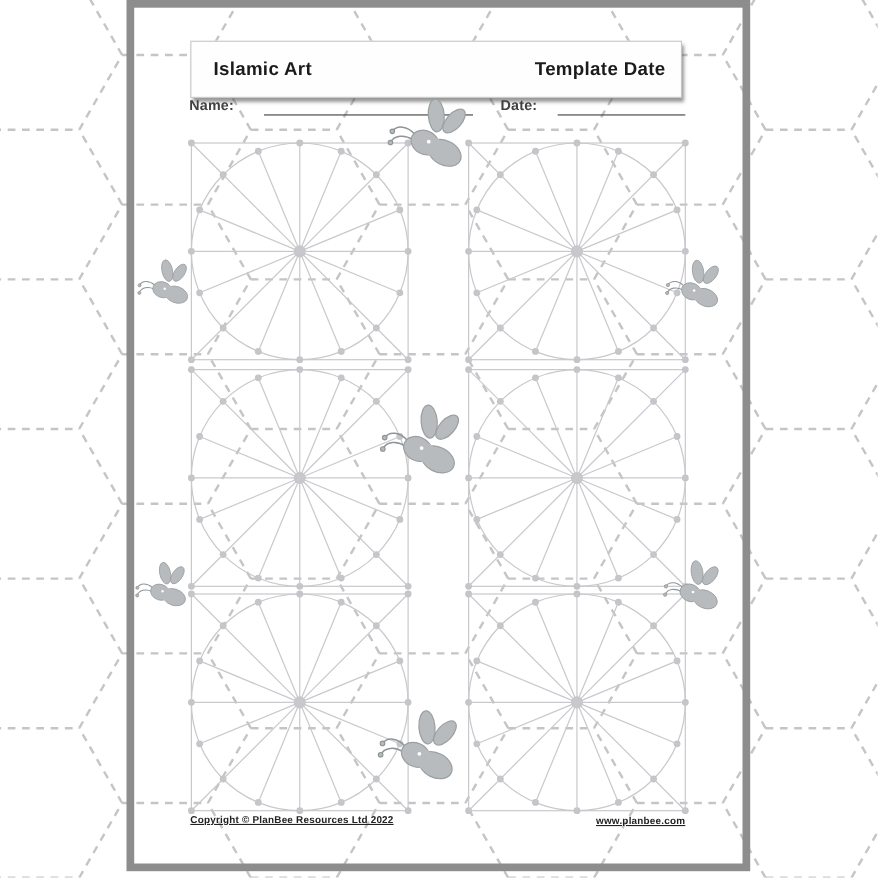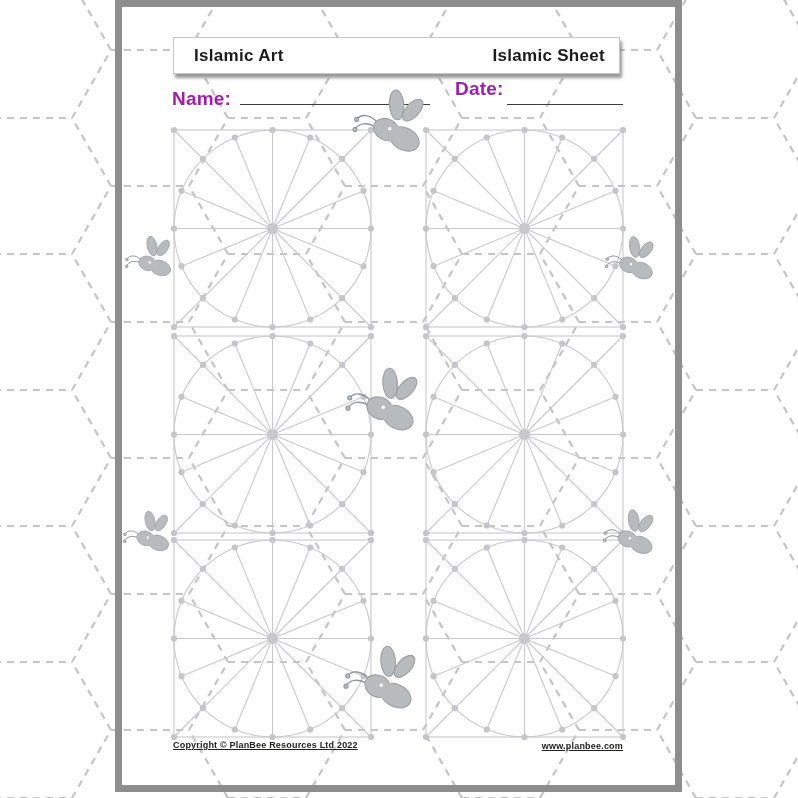--- a/index.html
+++ b/index.html
@@ -7,32 +7,32 @@
     position:relative;width:798px;height:798px;overflow:hidden;
     background:#ffffff;font-family:"Liberation Sans",sans-serif;
   }
   .layer{position:absolute;left:0;top:0;width:798px;height:798px;}
   #hexbg{z-index:1;}
   .frame{
     position:absolute;left:115px;top:0;width:567px;height:792px;
     border:7px solid #8d8d8d;box-sizing:border-box;z-index:2;
   }
   .titlebar{
-    position:absolute;left:173px;top:37px;width:447px;height:37px;
+    position:absolute;left:173px;top:37px;width:447px;height:52px;
     background:#fefefe;border:1px solid #c6c6c6;box-sizing:border-box;
     box-shadow:2px 4px 3px rgba(70,70,70,0.55);
     display:flex;align-items:center;justify-content:space-between;
     padding:0 14px 0 20px;z-index:3;
   }
   .titlebar .t{
     font-weight:bold;font-size:17px;color:#1b1b1b;letter-spacing:0.3px;
     white-space:nowrap;
   }
   .lbl{
-    position:absolute;font-weight:bold;font-size:19px;color:#a21caf;
+    position:absolute;font-weight:bold;font-size:13px;color:#404040;
     z-index:3;white-space:nowrap;letter-spacing:0.2px;
   }
   .wline{position:absolute;height:0;border-bottom:1.6px solid #3d3d3d;z-index:3;}
   #templates{z-index:4;}
   #bees{z-index:5;}
   .foot{
     position:absolute;font-weight:bold;font-size:9px;color:#222222;
     z-index:3;white-space:nowrap;letter-spacing:0.2px;text-decoration:underline;
   }
 </style>
@@ -350,26 +350,26 @@
         <line x1="891" y1="1002" x2="930" y2="1070"></line>
         <line x1="930" y1="1070" x2="1008" y2="1070"></line>
         <line x1="1008" y1="1070" x2="1047" y2="1002"></line>
       </g>
     </svg>
 
   <div class="frame"></div>
 
   <div class="titlebar">
     <span class="t">Islamic Art</span>
-    <span class="t">Islamic Sheet</span>
+    <span class="t">Template Date</span>
   </div>
 
   <span class="lbl" style="left:172px;top:88px;">Name:</span>
   <div class="wline" style="left:240px;top:104px;width:190px;"></div>
-  <span class="lbl" style="left:455px;top:78px;">Date:</span>
+  <span class="lbl" style="left:455px;top:88px;">Date:</span>
   <div class="wline" style="left:507px;top:104px;width:116px;"></div>
 
   <svg id="templates" class="layer">
       <g fill="none" stroke="#c9c9cd" stroke-width="1.1">
         <rect x="174" y="130" width="197" height="197"></rect>
         <circle cx="272.5" cy="228.5" r="98.5"></circle>
         <g fill="#c4c4c9" stroke="none">
           <circle cx="371" cy="228.5" r="3.1"></circle>
           <circle cx="363.50213395236176" cy="266.19431808796134" r="3.1"></circle>
           <circle cx="342.1500179468749" cy="298.1500179468749" r="3.1"></circle>

